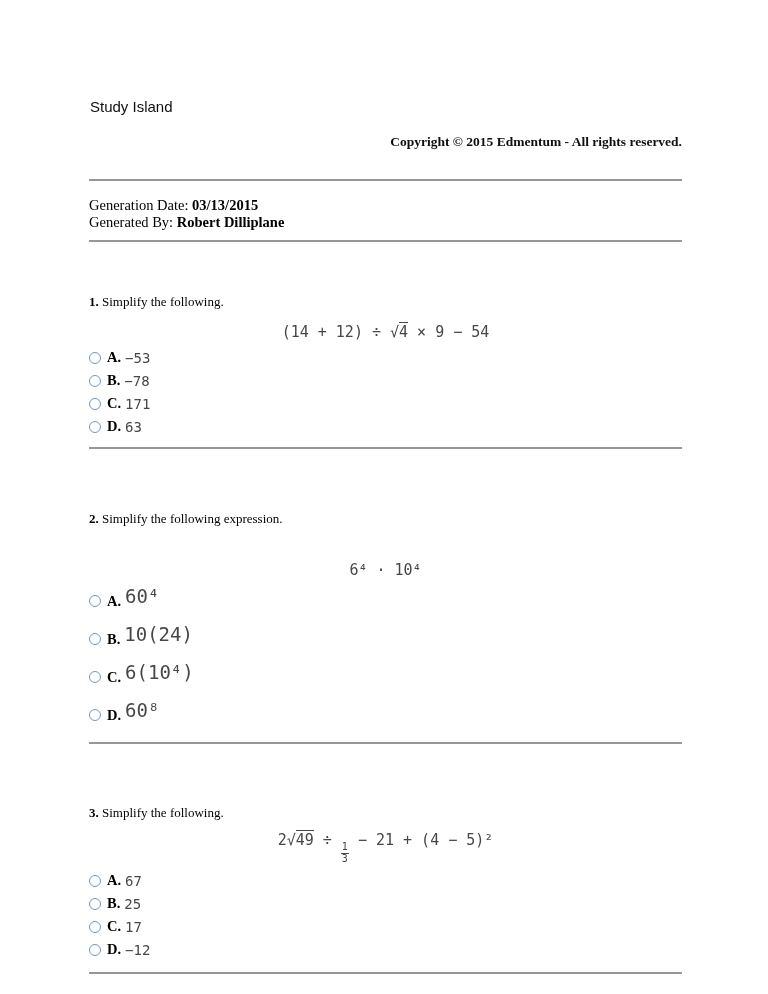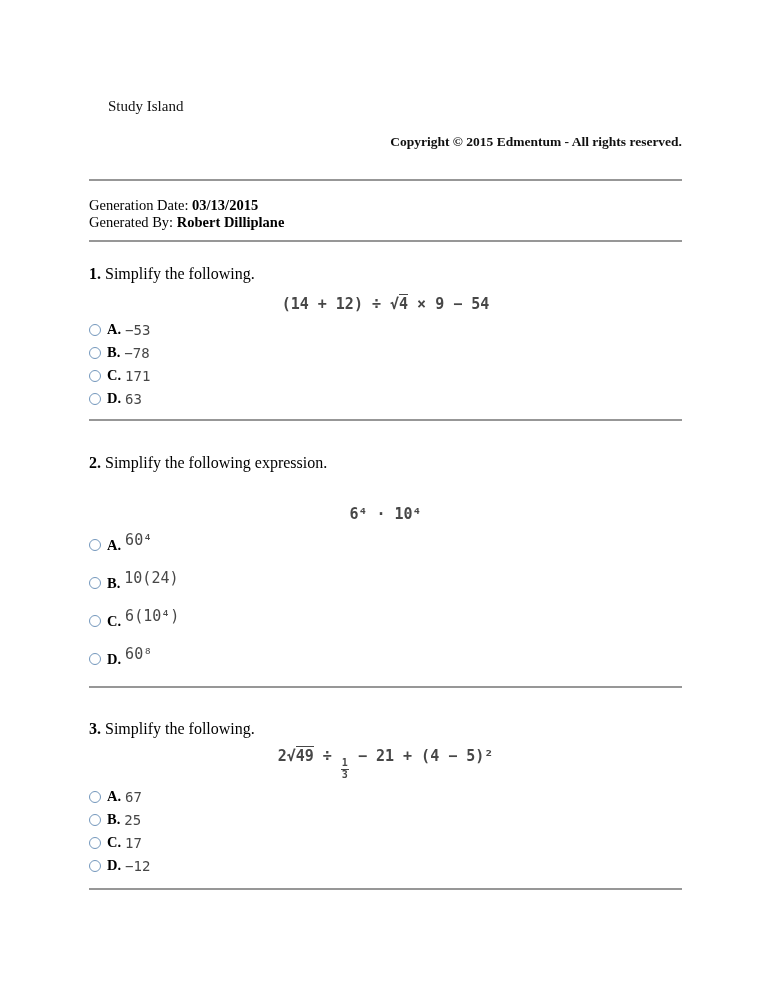--- a/index.html
+++ b/index.html
@@ -6,23 +6,23 @@
   html, body { background: #ffffff; }
   body {
     width: 768px; height: 994px;
     font-family: "Liberation Serif", serif;
     color: #000;
     overflow: hidden;
   }
   .page { padding: 0 86px 0 89px; }
 
   .app-title {
-    font-family: Liberation Serif, serif;
+    font-family: Liberation Sans, sans-serif;
     font-size: 15px; line-height: 17px; color: #101010;
-    margin: 98px 0 0 19px;
+    margin: 98px 0 0 1px;
   }
   .copyright {
     font-family: Liberation Serif, serif;
     font-weight: bold; font-size: 13.5px; line-height: 16px;
     text-align: right; margin-top: 19px; color: #101010;
   }
 
   .rule { height: 2px; background: #979797; border: 0; }
   .rule-top   { margin-top: 29px; }
   .rule-meta  { margin-top: 9px; }
@@ -30,28 +30,28 @@
   .rule-q2    { margin-top: 8px; }
   .rule-q3    { margin-top: 11px; }
 
   .meta { margin-top: 16px; font-size: 14.5px; line-height: 17px; }
   .meta b { font-weight: bold; }
 
   .q1 { padding-top: 23px; }
   .q2 { padding-top: 33px; }
   .q3 { padding-top: 32px; }
 
-  .prompt { font-size: 16px; line-height: 17px; }
+  .prompt { font-size: 13px; line-height: 17px; margin-top: 28px; }
   .q-num { font-weight: bold; }
 
   .math-font {
     font-family: "DejaVu Sans Mono", "DejaVu Sans", monospace;
     color: #474747;
   }
-  .expr { text-align: center; font-size: 15px; line-height: 20px; margin-top: 12px; font-weight: bold; }
+  .expr { text-align: center; font-size: 15px; line-height: 20px; margin-top: 12px; }
   .q2 .expr { margin-top: 33px; }
   .q3 .expr { margin-top: 9px; }
 
   .radicand { border-top: 1.2px solid #474747; }
   .frac {
     display: inline-flex; flex-direction: column; align-items: center;
     vertical-align: -5px; line-height: 1.05; font-size: 10px;
   }
   .frac .num { border-bottom: 1px solid #474747; padding: 0 1px; }
   .frac .num:empty, .frac .den:empty { display: none; }
@@ -60,21 +60,21 @@
   .q2 .options { margin-top: 2px; }
   .q3 .options { margin-top: 5px; }
   .option { display: flex; align-items: center; height: 23px; }
   .q2 .option { height: 38px; }
   .radio {
     width: 12px; height: 12px; border: 1.5px solid #7397bc; border-radius: 50%;
     background: #fff; margin-right: 6px; flex: 0 0 auto;
   }
   .letter { font-weight: bold; font-size: 14.5px; margin-right: 4px; color: #000; }
   .value { font-size: 14px; }
-  .q2 .value { font-size: 15px; position: relative; top: -5px; }
+  .q2 .value { font-size: 19px; position: relative; top: -5px; }
 </style>
 </head>
 <body>
 
 <div class="page">
 
   <div class="app-title">Study Island</div>
   <div class="copyright">Copyright © 2015 Edmentum - All rights reserved.</div>
 
   <div class="rule rule-top"></div>

